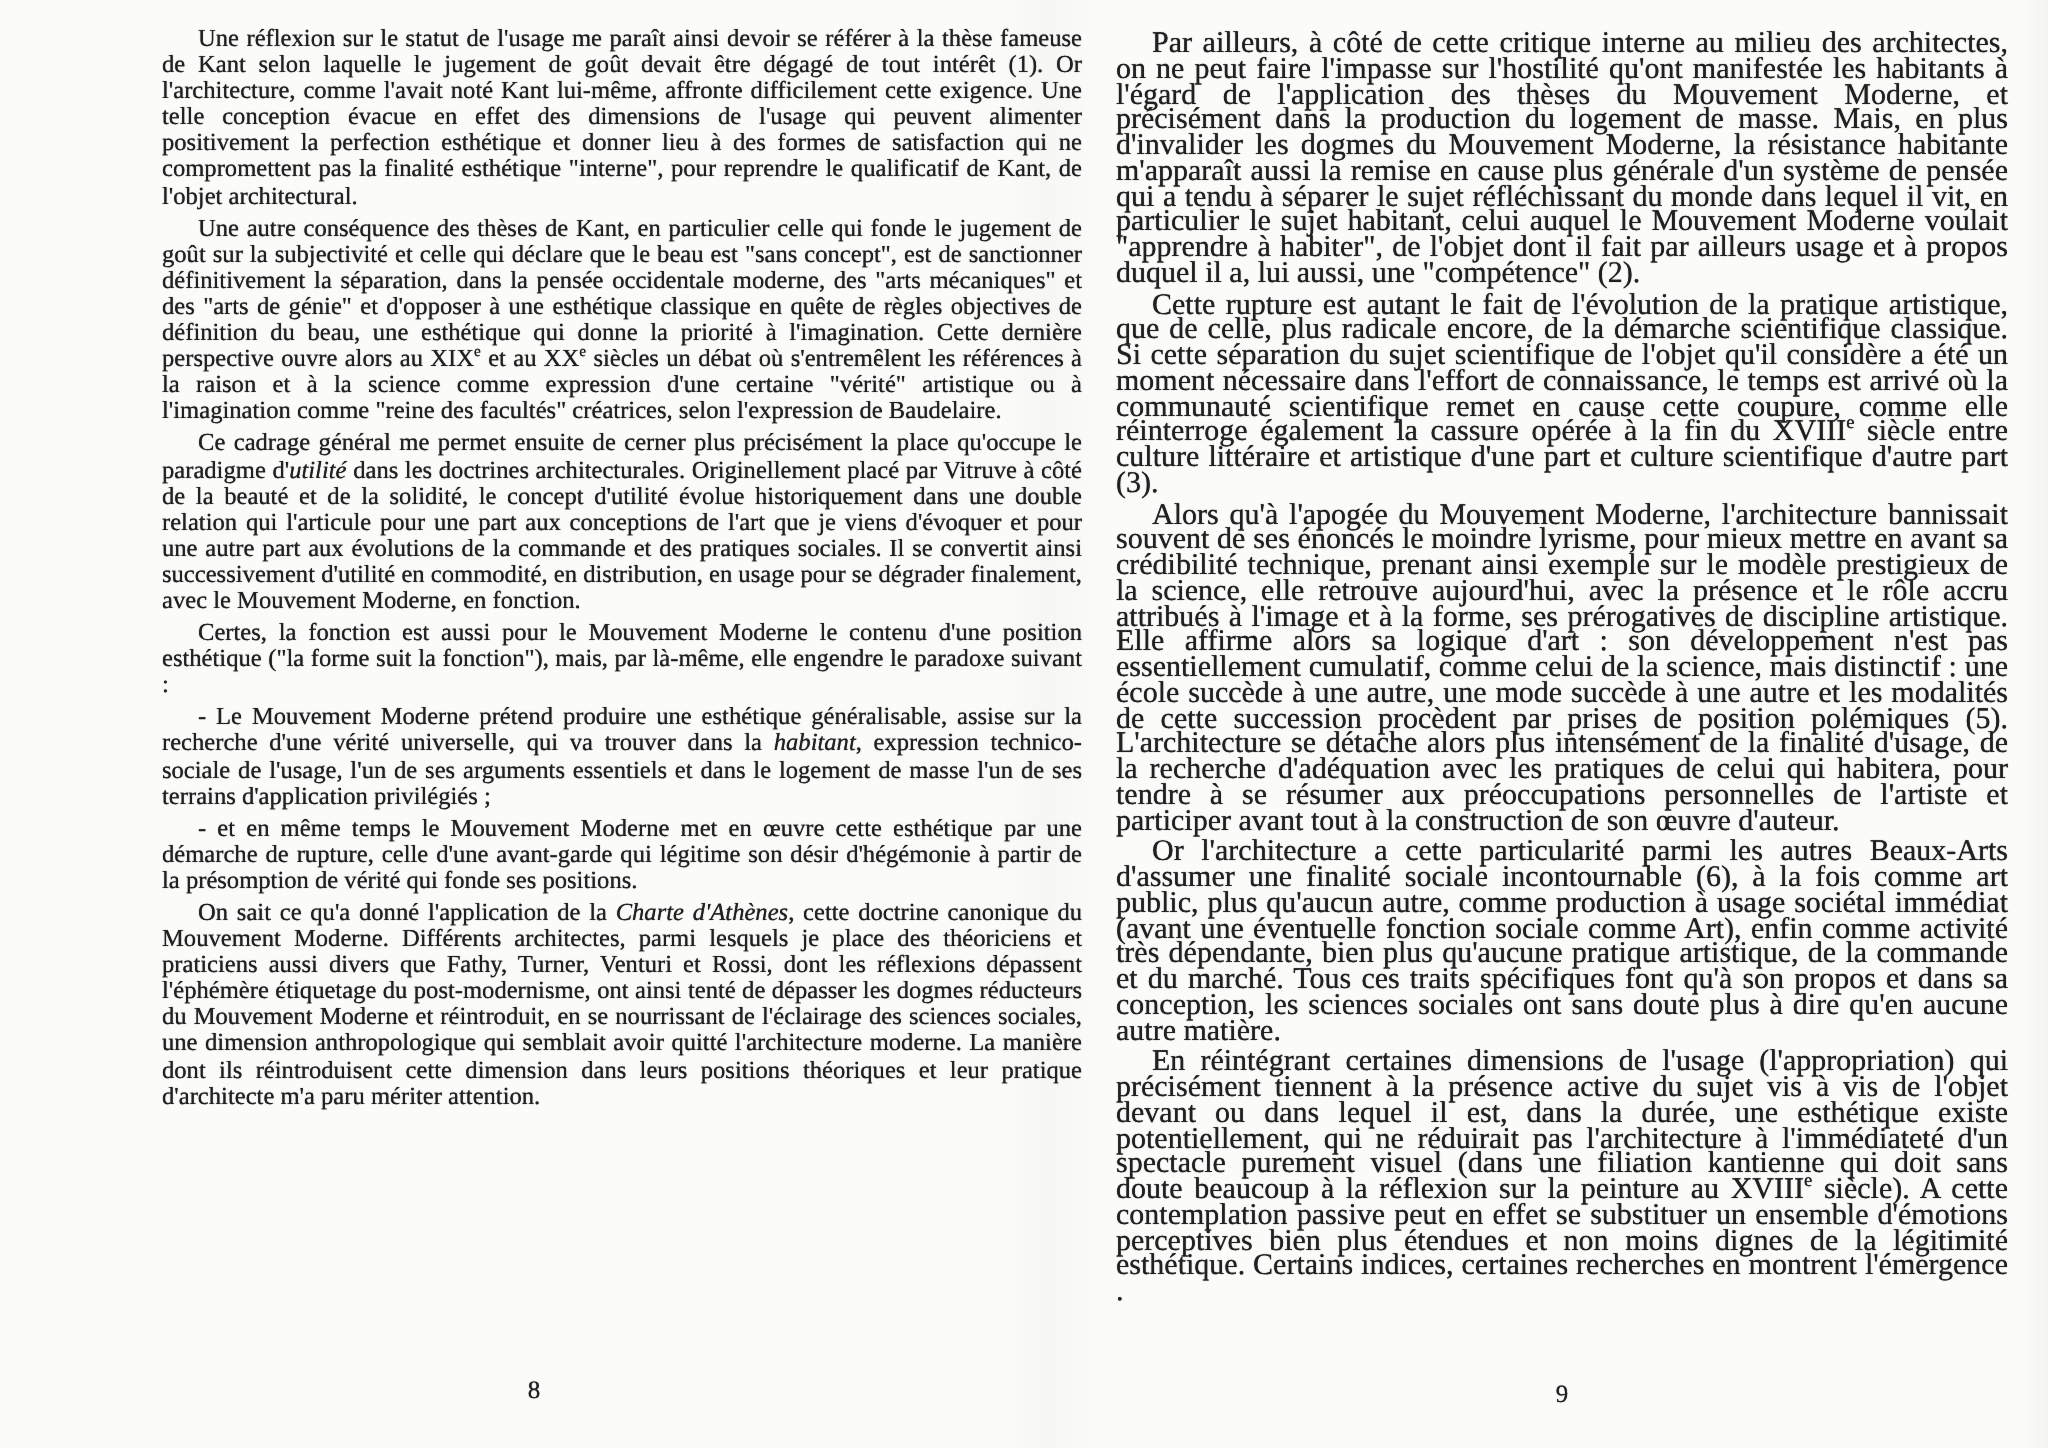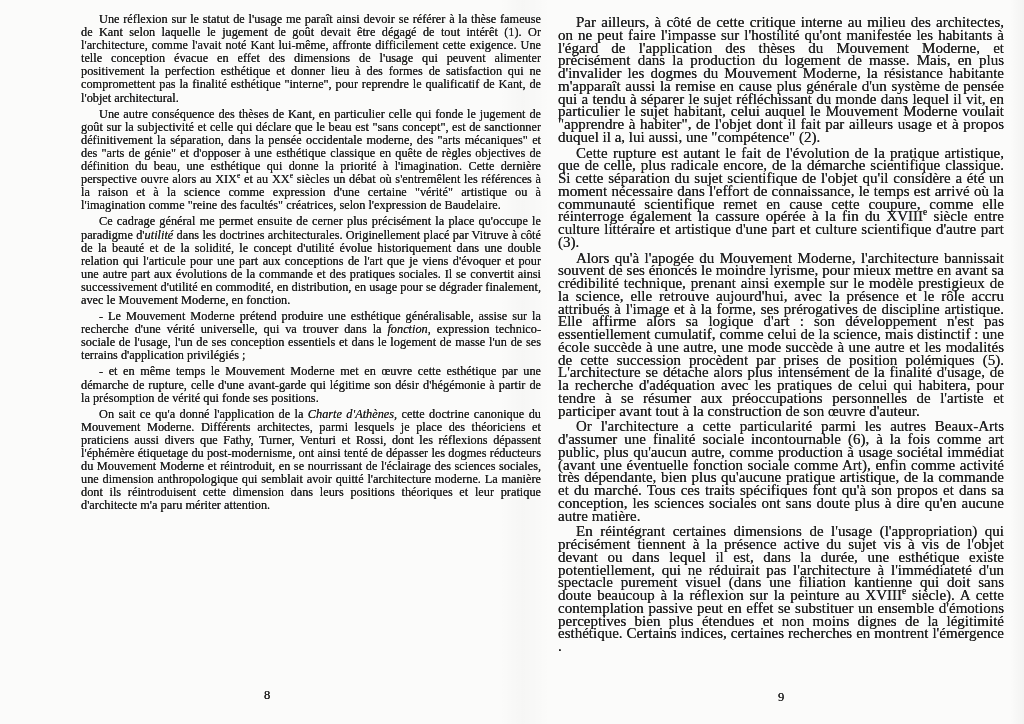--- a/index.html
+++ b/index.html
@@ -47,21 +47,22 @@
 <body>
 
 <div class="scan">
   <div class="gutter-shade"></div>
   <div class="edge-shade"></div>
 
   <div class="col col-left">
       <p class="para"><span>Une réflexion sur le statut de l'usage me paraît ainsi devoir se référer à la thèse fameuse de Kant selon laquelle le jugement de goût devait être dégagé de tout intérêt (1). Or l'architecture, comme l'avait noté Kant lui-même, affronte difficilement cette exigence. Une telle conception évacue en effet des dimensions de l'usage qui peuvent alimenter positivement la perfection esthétique et donner lieu à des formes de satisfaction qui ne compromettent pas la finalité esthétique "interne", pour reprendre le qualificatif de Kant, de l'objet architectural.</span></p>
       <p class="para"><span>Une autre conséquence des thèses de Kant, en particulier celle qui fonde le jugement de goût sur la subjectivité et celle qui déclare que le beau est "sans concept", est de sanctionner définitivement la séparation, dans la pensée occidentale moderne, des "arts mécaniques" et des "arts de génie" et d'opposer à une esthétique classique en quête de règles objectives de définition du beau, une esthétique qui donne la priorité à l'imagination. Cette dernière perspective ouvre alors au XIX</span><sup>e</sup><span> et au XX</span><sup>e</sup><span> siècles un débat où s'entremêlent les références à la raison et à la science comme expression d'une certaine "vérité" artistique ou à l'imagination comme "reine des facultés" créatrices, selon l'expression de Baudelaire.</span></p>
       <p class="para"><span>Ce cadrage général me permet ensuite de cerner plus précisément la place qu'occupe le paradigme d'</span><em>utilité</em><span> dans les doctrines architecturales. Originellement placé par Vitruve à côté de la beauté et de la solidité, le concept d'utilité évolue historiquement dans une double relation qui l'articule pour une part aux conceptions de l'art que je viens d'évoquer et pour une autre part aux évolutions de la commande et des pratiques sociales. Il se convertit ainsi successivement d'utilité en commodité, en distribution, en usage pour se dégrader finalement, avec le Mouvement Moderne, en fonction.</span></p>
-      <p class="para"><span>- Le Mouvement Moderne prétend produire une esthétique généralisable, assise sur la recherche d'une vérité universelle, qui va trouver dans la </span><em>fonction</em><span>, expression technico-sociale de l'usage, l'un de ses conception essentiels et dans le logement de masse l'un de ses terrains d'application privilégiés ;</span></p>
+      <p class="para"><span>Certes, la fonction est aussi pour le Mouvement Moderne le contenu d'une position esthétique ("la forme suit la fonction"), mais, par là-même, elle engendre le paradoxe suivant :</span></p>
+      <p class="para"><span>- Le Mouvement Moderne prétend produire une esthétique généralisable, assise sur la recherche d'une vérité universelle, qui va trouver dans la </span><em>habitant</em><span>, expression technico-sociale de l'usage, l'un de ses arguments essentiels et dans le logement de masse l'un de ses terrains d'application privilégiés ;</span></p>
       <p class="para"><span>- et en même temps le Mouvement Moderne met en œuvre cette esthétique par une démarche de rupture, celle d'une avant-garde qui légitime son désir d'hégémonie à partir de la présomption de vérité qui fonde ses positions.</span></p>
       <p class="para"><span>On sait ce qu'a donné l'application de la </span><em>Charte d'Athènes</em><span>, cette doctrine canonique du Mouvement Moderne. Différents architectes, parmi lesquels je place des théoriciens et praticiens aussi divers que Fathy, Turner, Venturi et Rossi, dont les réflexions dépassent l'éphémère étiquetage du post-modernisme, ont ainsi tenté de dépasser les dogmes réducteurs du Mouvement Moderne et réintroduit, en se nourrissant de l'éclairage des sciences sociales, une dimension anthropologique qui semblait avoir quitté l'architecture moderne. La manière dont ils réintroduisent cette dimension dans leurs positions théoriques et leur pratique d'architecte m'a paru mériter attention.</span></p>
     </div>
 
   <div class="col col-right">
       <p class="para"><span>Par ailleurs, à côté de cette critique interne au milieu des architectes, on ne peut faire l'impasse sur l'hostilité qu'ont manifestée les habitants à l'égard de l'application des thèses du Mouvement Moderne, et précisément dans la production du logement de masse. Mais, en plus d'invalider les dogmes du Mouvement Moderne, la résistance habitante m'apparaît aussi la remise en cause plus générale d'un système de pensée qui a tendu à séparer le sujet réfléchissant du monde dans lequel il vit, en particulier le sujet habitant, celui auquel le Mouvement Moderne voulait "apprendre à habiter", de l'objet dont il fait par ailleurs usage et à propos duquel il a, lui aussi, une "compétence" (2).</span></p>
       <p class="para"><span>Cette rupture est autant le fait de l'évolution de la pratique artistique, que de celle, plus radicale encore, de la démarche scientifique classique. Si cette séparation du sujet scientifique de l'objet qu'il considère a été un moment nécessaire dans l'effort de connaissance, le temps est arrivé où la communauté scientifique remet en cause cette coupure, comme elle réinterroge également la cassure opérée à la fin du XVIII</span><sup>e</sup><span> siècle entre culture littéraire et artistique d'une part et culture scientifique d'autre part (3).</span></p>
       <p class="para"><span>Alors qu'à l'apogée du Mouvement Moderne, l'architecture bannissait souvent de ses énoncés le moindre lyrisme, pour mieux mettre en avant sa crédibilité technique, prenant ainsi exemple sur le modèle prestigieux de la science, elle retrouve aujourd'hui, avec la présence et le rôle accru attribués à l'image et à la forme, ses prérogatives de discipline artistique. Elle affirme alors sa logique d'art : son développement n'est pas essentiellement cumulatif, comme celui de la science, mais distinctif : une école succède à une autre, une mode succède à une autre et les modalités de cette succession procèdent par prises de position polémiques (5). L'architecture se détache alors plus intensément de la finalité d'usage, de la recherche d'adéquation avec les pratiques de celui qui habitera, pour tendre à se résumer aux préoccupations personnelles de l'artiste et participer avant tout à la construction de son œuvre d'auteur.</span></p>
       <p class="para"><span>Or l'architecture a cette particularité parmi les autres Beaux-Arts d'assumer une finalité sociale incontournable (6), à la fois comme art public, plus qu'aucun autre, comme production à usage sociétal immédiat (avant une éventuelle fonction sociale comme Art), enfin comme activité très dépendante, bien plus qu'aucune pratique artistique, de la commande et du marché. Tous ces traits spécifiques font qu'à son propos et dans sa conception, les sciences sociales ont sans doute plus à dire qu'en aucune autre matière.</span></p>
       <p class="para"><span>En réintégrant certaines dimensions de l'usage (l'appropriation) qui précisément tiennent à la présence active du sujet vis à vis de l'objet devant ou dans lequel il est, dans la durée, une esthétique existe potentiellement, qui ne réduirait pas l'architecture à l'immédiateté d'un spectacle purement visuel (dans une filiation kantienne qui doit sans doute beaucoup à la réflexion sur la peinture au XVIII</span><sup>e</sup><span> siècle). A cette contemplation passive peut en effet se substituer un ensemble d'émotions perceptives bien plus étendues et non moins dignes de la légitimité esthétique. Certains indices, certaines recherches en montrent l'émergence .</span></p>

